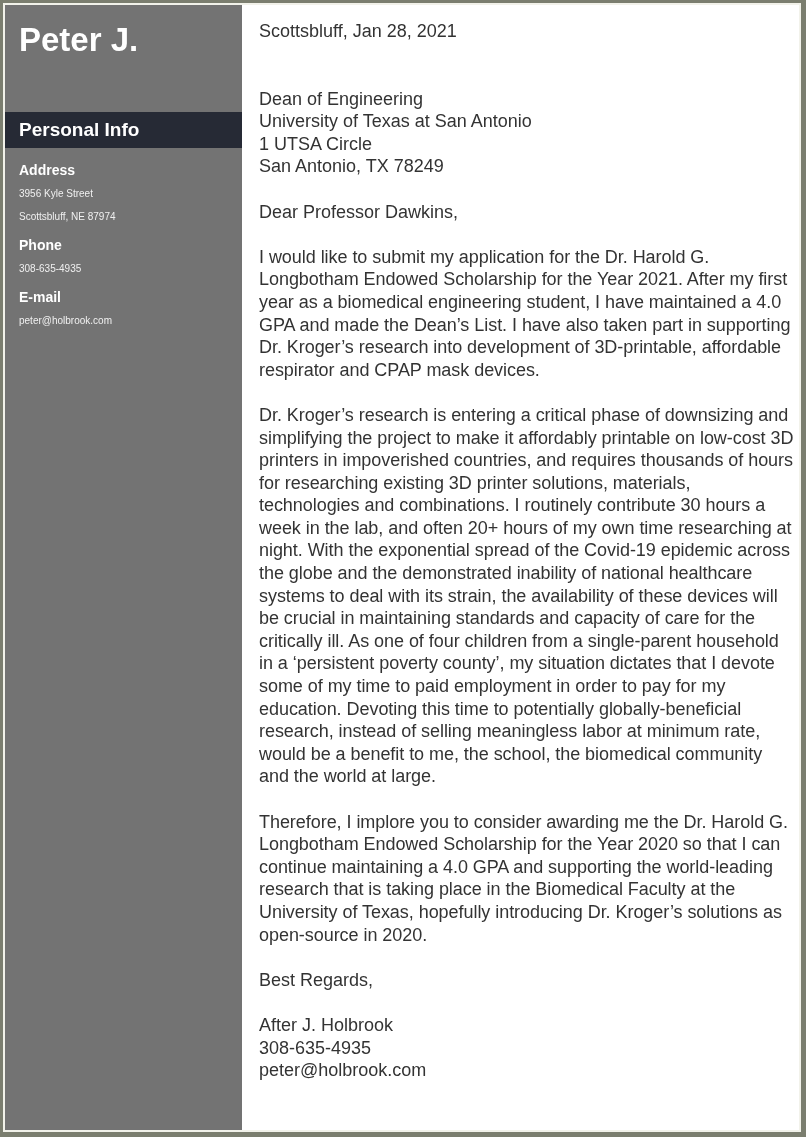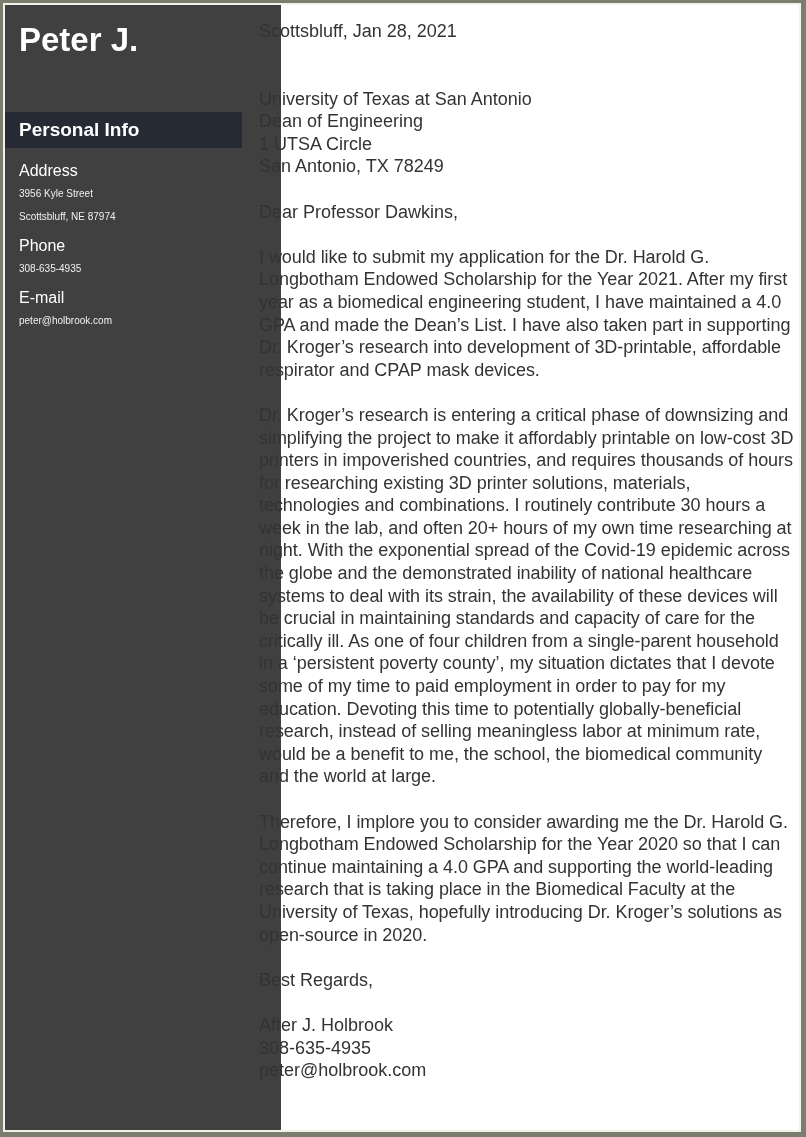--- a/index.html
+++ b/index.html
@@ -30,23 +30,23 @@
       top: 2px;
       right: 2px;
       bottom: 2px;
       background: #ffffff;
       overflow: hidden;
     }
     .sidebar {
       position: absolute;
       left: 0;
       top: 0;
-      width: 276px;
+      width: 237px;
       height: 100%;
-      background: #404040;
+      background: #737373;
       color: #ffffff;
     }
     .name {
       position: absolute;
       left: 14px;
       top: 14px;
       font-size: 33px;
       font-weight: bold;
       line-height: 41px;
       color: #ffffff;
@@ -71,22 +71,22 @@
     }
     .info {
       position: absolute;
       left: 14px;
       top: 154px;
       width: 215px;
       font-size: 14px;
       line-height: 23px;
     }
     .info-label {
-      font-weight: normal;
-      font-size: 16px;
+      font-weight: bold;
+      font-size: 14px;
       line-height: 23px;
       color: #ffffff;
     }
     .info-value {
       color: #f0f0f0;
       font-size: 10px;
       line-height: 23px;
     }
     .info-group {
       margin-bottom: 6px;
@@ -152,22 +152,22 @@
           <div class="info-label">E-mail</div>
           <div class="info-value">peter@holbrook.com</div>
         </div>
       </div>
     </aside>
 
     <main class="letter">
       <p class="date">Scottsbluff, Jan 28, 2021</p>
 
       <div class="recipient">
+        <p>Dean of Engineering</p>
         <p>University of Texas at San Antonio</p>
-        <p>Dean of Engineering</p>
         <p>1 UTSA Circle</p>
         <p>San Antonio, TX 78249</p>
       </div>
 
       <p class="greeting">Dear Professor Dawkins,</p>
 
       <p class="para">I would like to submit my application for the Dr. Harold G. Longbotham Endowed Scholarship for the Year 2021. After my first year as a biomedical engineering student, I have maintained a 4.0 GPA and made the Dean’s List. I have also taken part in supporting Dr. Kroger’s research into development of 3D-printable, affordable respirator and CPAP mask devices.</p>
       <p class="para">Dr. Kroger’s research is entering a critical phase of downsizing and simplifying the project to make it affordably printable on low-cost 3D printers in impoverished countries, and requires thousands of hours for researching existing 3D printer solutions, materials, technologies and combinations. I routinely contribute 30 hours a week in the lab, and often 20+ hours of my own time researching at night. With the exponential spread of the Covid-19 epidemic across the globe and the demonstrated inability of national healthcare systems to deal with its strain, the availability of these devices will be crucial in maintaining standards and capacity of care for the critically ill. As one of four children from a single-parent household in a ‘persistent poverty county’, my situation dictates that I devote some of my time to paid employment in order to pay for my education. Devoting this time to potentially globally-beneficial research, instead of selling meaningless labor at minimum rate, would be a benefit to me, the school, the biomedical community and the world at large.</p>
       <p class="para">Therefore, I implore you to consider awarding me the Dr. Harold G. Longbotham Endowed Scholarship for the Year 2020 so that I can continue maintaining a 4.0 GPA and supporting the world-leading research that is taking place in the Biomedical Faculty at the University of Texas, hopefully introducing Dr. Kroger’s solutions as open-source in 2020.</p>
 

